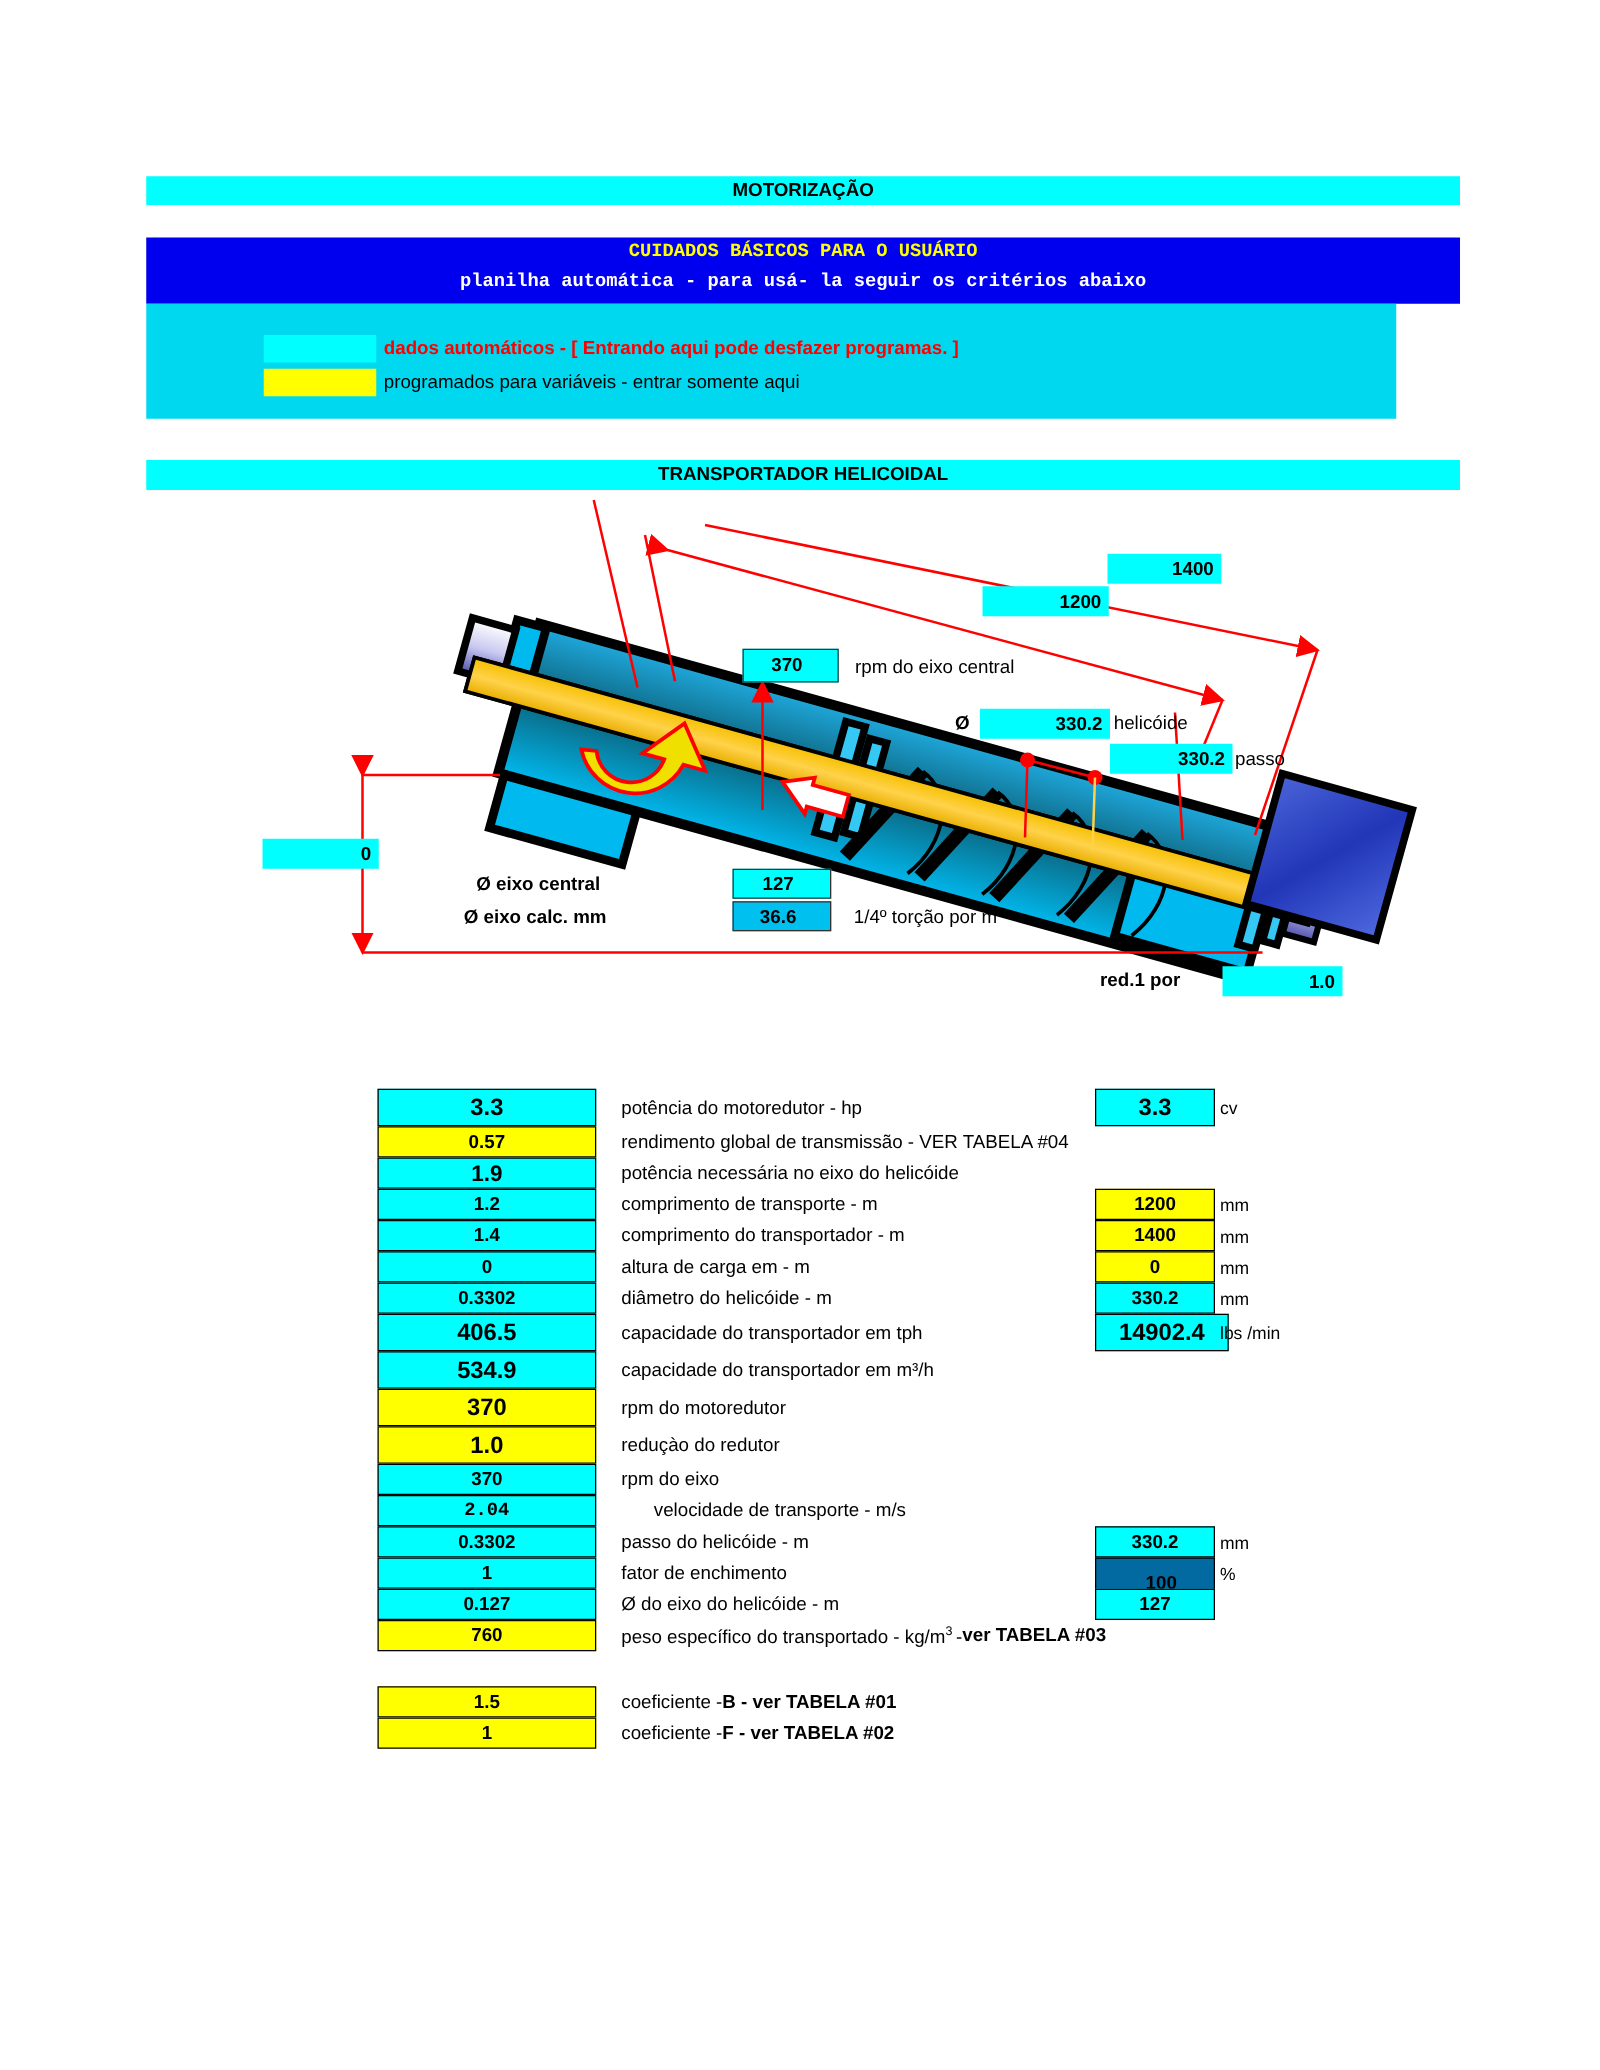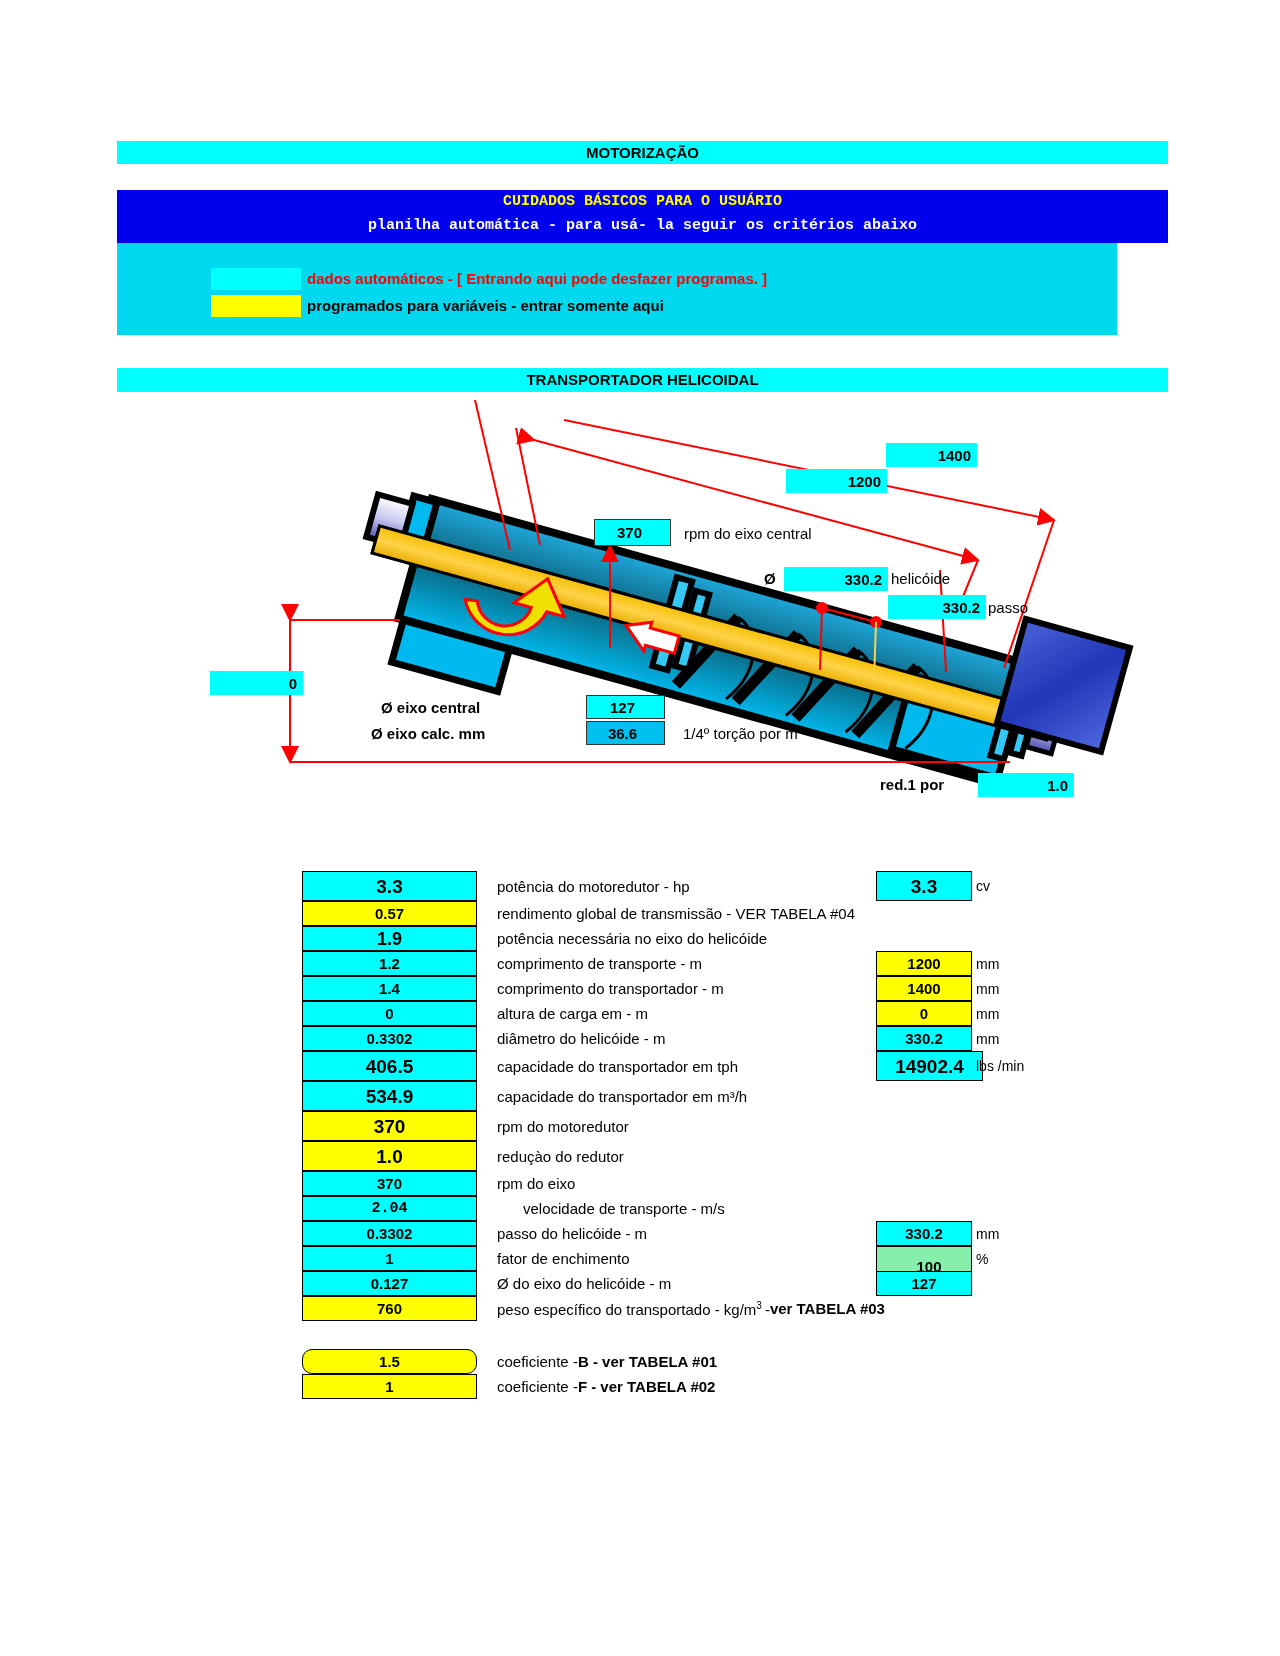--- a/index.html
+++ b/index.html
@@ -55,21 +55,21 @@
     height: 22px;
   }
   .legend-red {
     color: #ff0000;
     font-weight: bold;
     font-size: 15px;
     line-height: 22px;
   }
   .legend-black {
     color: #000000;
-    font-weight: bold;
+    font-weight: normal;
     font-size: 15px;
     line-height: 22px;
     text-align: center;
   }
 
   
   .cell {
     box-sizing: border-box;
     font-weight: bold;
     font-size: 15px;
@@ -319,33 +319,33 @@
       <div class="abs tbl-val" style="left: 302px; top: 1171px; width: 175px; height: 25px; background: rgb(0, 255, 255); font-size: 15px;">370</div>
       <div class="abs tbl-desc" style="left: 497px; top: 1171px; height: 25px;">rpm do eixo</div>
       <div class="abs tbl-val" style="left: 302px; top: 1196px; width: 175px; height: 25px; background: rgb(0, 255, 255); font-size: 15px; font-family: Liberation Mono, monospace;">2.04</div>
       <div class="abs tbl-desc" style="left: 523px; top: 1196px; height: 25px;">velocidade de transporte - m/s</div>
       <div class="abs tbl-val" style="left: 302px; top: 1221px; width: 175px; height: 25px; background: rgb(0, 255, 255); font-size: 15px;">0.3302</div>
       <div class="abs tbl-desc" style="left: 497px; top: 1221px; height: 25px;">passo do helicóide - m</div>
       <div class="abs tbl-val" style="left: 876px; top: 1221px; width: 96px; height: 25px; background: rgb(0, 255, 255); font-size: 15px;">330.2</div>
       <div class="abs tbl-unit" style="left: 976px; top: 1221px; height: 25px;">mm</div>
       <div class="abs tbl-val" style="left: 302px; top: 1246px; width: 175px; height: 25px; background: rgb(0, 255, 255); font-size: 15px;">1</div>
       <div class="abs tbl-desc" style="left: 497px; top: 1246px; height: 25px;">fator de enchimento</div>
-      <div class="abs tbl-val" style="left: 876px; top: 1246px; width: 96px; height: 40px; background: #86efac; font-size: 15px; padding-left: 10px;">100</div>
+      <div class="abs tbl-val" style="left: 876px; top: 1246px; width: 96px; height: 40px; background: #0369a1; font-size: 15px; padding-left: 10px;">100</div>
       <div class="abs tbl-unit" style="left: 976px; top: 1246px; height: 25px;">%</div>
       <div class="abs tbl-val" style="left: 302px; top: 1271px; width: 175px; height: 25px; background: rgb(0, 255, 255); font-size: 15px;">0.127</div>
       <div class="abs tbl-desc" style="left: 497px; top: 1271px; height: 25px;">Ø do eixo do helicóide - m</div>
       <div class="abs tbl-val" style="left: 876px; top: 1271px; width: 96px; height: 25px; background: rgb(0, 255, 255); font-size: 15px;">127</div>
       <div class="abs tbl-val" style="left: 302px; top: 1296px; width: 175px; height: 25px; background: rgb(255, 255, 0); font-size: 15px;">760</div>
       <div class="abs tbl-desc" style="left: 497px; top: 1296px; height: 25px;">
         <span>peso específico do transportado - kg/m<sup style="font-size:10px">3</sup> - </span>
         <span style="font-weight:bold">ver TABELA #03</span>
       </div>
     </div>
   <div id="coef-rows" style="position:absolute; left:0; top:0; width:1280px; pointer-events:auto;">
-      <div class="abs tbl-val" style="left: 302px; top: 1349px; width: 175px; height: 25px; background: rgb(255, 255, 0); font-size: 15px; border-radius: 10px;">1.5</div>
+      <div class="abs tbl-val" style="left: 302px; top: 1349px; width: 175px; height: 25px; background: rgb(255, 255, 0); font-size: 15px;">1.5</div>
       <div class="abs tbl-desc" style="left: 497px; top: 1349px; height: 25px;">
         <span>coeficiente - </span>
         <span style="font-weight:bold">B - ver TABELA #01</span>
       </div>
       <div class="abs tbl-val" style="left: 302px; top: 1374px; width: 175px; height: 25px; background: rgb(255, 255, 0); font-size: 15px;">1</div>
       <div class="abs tbl-desc" style="left: 497px; top: 1374px; height: 25px;">
         <span>coeficiente - </span>
         <span style="font-weight:bold"> F - ver TABELA #02</span>
       </div>
     </div>

